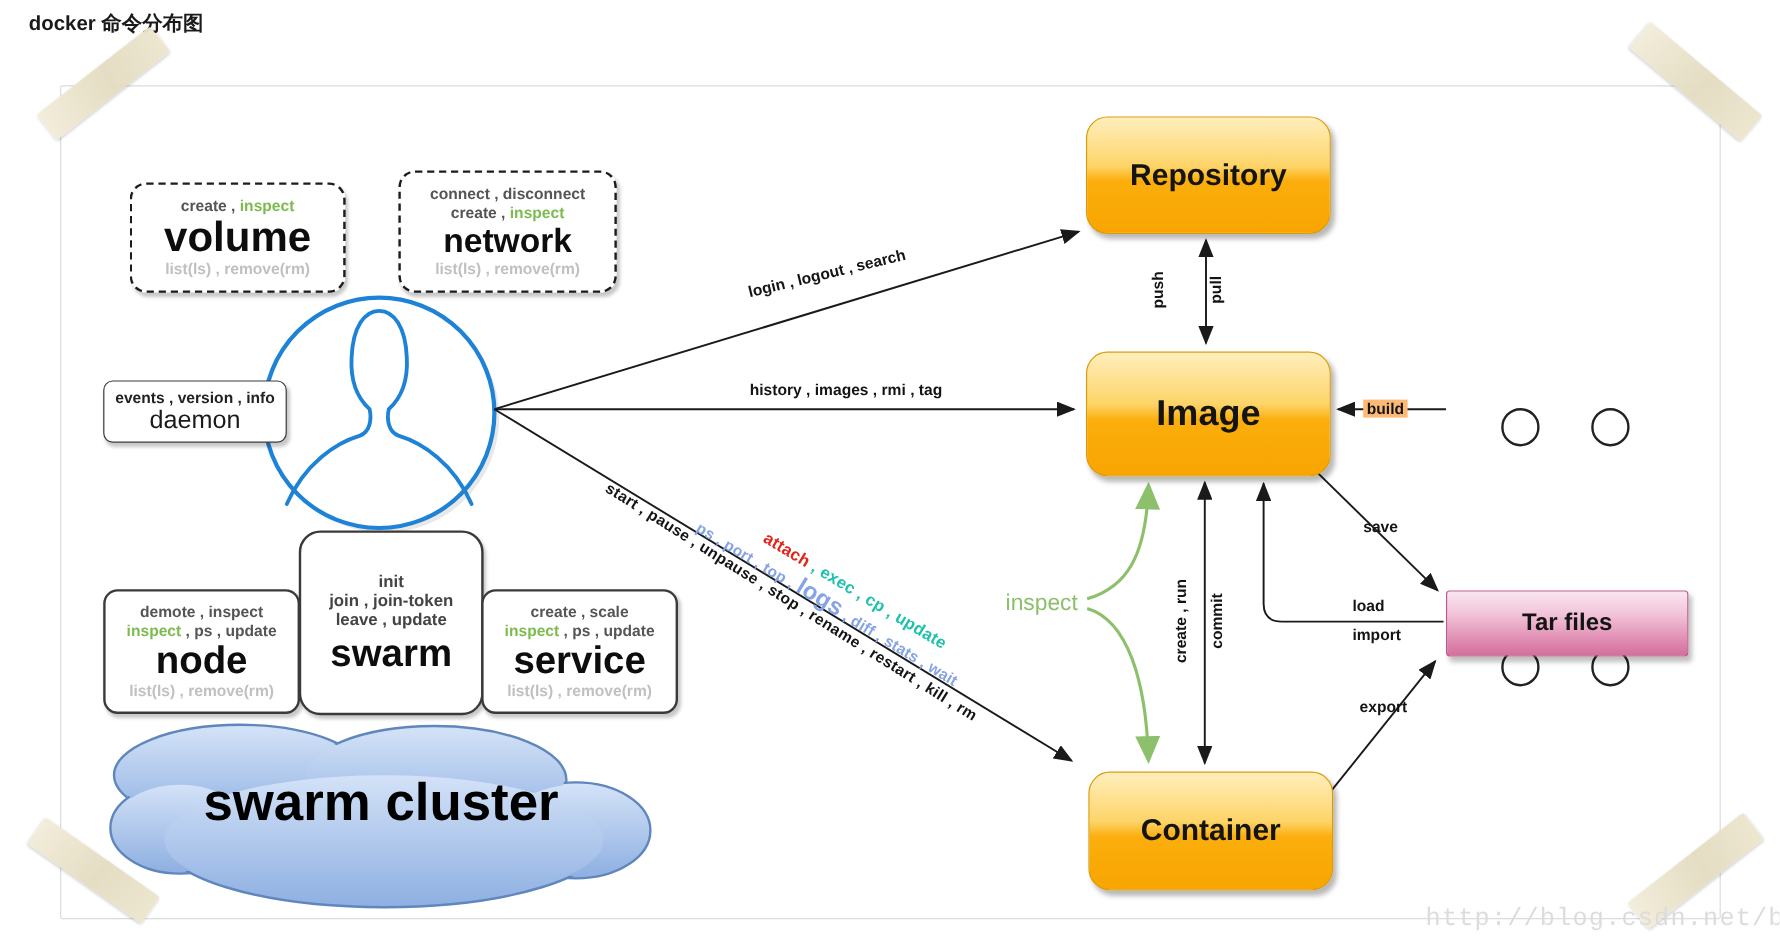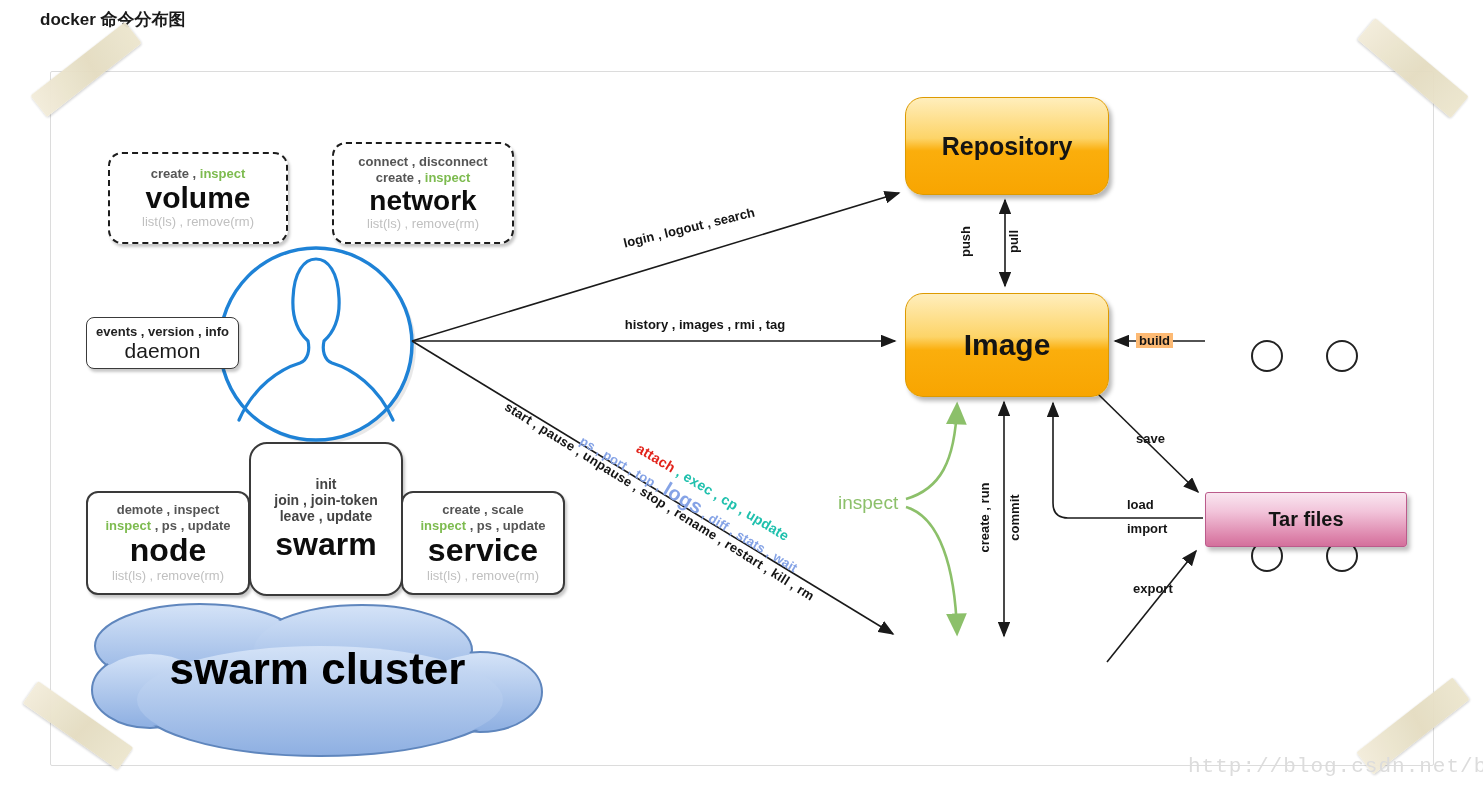--- a/index.html
+++ b/index.html
@@ -1,25 +1,25 @@
 <!DOCTYPE html>
 <html style="--green: #7dbb4f; --green-soft: #8cc06a; --blue: #85a3e6; --red: #e2231a; --teal: #1fc0ad; --gray-cmd: #555555; --gray-muted: #c0c0c0; --person-blue: #1e82d6; --cloud-top: #d3e2f7; --cloud-bottom: #8fb0e2; --watermark: #dcdcdc;"><head>
 <meta charset="utf-8">
 <style>
   html,body{margin:0;padding:0;background:#fff;}
   .stage{position:relative;width:1483px;height:793px;background:#fff;overflow:hidden;
          font-family:"Liberation Sans",sans-serif;color:#1a1a1a;}
   .abs{position:absolute;}
-  .title{left:24px;top:8px;font-size:17px;font-weight:bold;margin-left:16px;}
+  .title{left:24px;top:8px;font-size:17px;font-weight:bold;}
   .canvas{left:50px;top:71px;width:1382px;height:693px;border:1px solid #dcdcdc;background:#fff;border-radius:2px;}
   svg.overlay{position:absolute;left:0;top:0;pointer-events:none;}
 
   
   .cmd{font-size:13px;font-weight:bold;color:var(--gray-cmd);line-height:16px;white-space:nowrap;}
-  .muted{font-size:13px;font-weight:normal;color:var(--gray-muted);line-height:16px;white-space:nowrap;}
+  .muted{font-size:13px;font-weight:bold;color:var(--gray-muted);line-height:16px;white-space:nowrap;}
   .green{color:var(--green);}
   .boxname{font-weight:bold;color:#0d0d0d;line-height:1.05;}
 
   .dashedbox{border:2px dashed #1c1c1c;border-radius:14px;background:#fff;
              box-shadow:2px 3px 3px rgba(0,0,0,.22);display:flex;flex-direction:column;
              align-items:center;justify-content:center;text-align:center;}
   .solidbox{border:2px solid #3a3a3a;border-radius:12px;background:#fff;
             box-shadow:2px 3px 3px rgba(0,0,0,.22);display:flex;flex-direction:column;
             align-items:center;justify-content:center;text-align:center;margin-left:16px;}
 
@@ -121,21 +121,21 @@
     <g fill="#ffffff" stroke="#222222" stroke-width="2">
       <circle cx="1267" cy="356" r="15"></circle>
         <circle cx="1342" cy="356" r="15"></circle>
       <circle cx="1267" cy="556" r="15"></circle>
         <circle cx="1342" cy="556" r="15"></circle>
     </g>
   </svg>
 
   <div class="abs dashedbox" style="left:108px;top:152px;width:176px;height:88px;">
     <div class="cmd"><span>create , </span><span class="green">inspect</span></div>
-    <div class="boxname" style="font-size:30px;">volume</div>
+    <div class="boxname" style="font-size:35px;">volume</div>
     <div class="muted">list(ls) , remove(rm)</div>
   </div>
 
   <div class="abs dashedbox" style="left:332px;top:142px;width:178px;height:98px;">
     <div class="cmd">connect , disconnect</div>
     <div class="cmd"><span>create , </span><span class="green">inspect</span></div>
     <div class="boxname" style="font-size:28px;">network</div>
     <div class="muted">list(ls) , remove(rm)</div>
   </div>
 
@@ -162,20 +162,21 @@
     <div class="cmd">create , scale</div>
     <div class="cmd"><span class="green">inspect</span><span> , ps , update</span></div>
     <div class="boxname" style="font-size:32px;">service</div>
     <div class="muted">list(ls) , remove(rm)</div>
   </div>
 
   <div class="abs cloud-label" style="left:125px;top:644px;width:385px;">swarm cluster</div>
 
   <div class="abs orangebox" style="left:905px;top:97px;width:202px;height:96px;font-size:25px;">Repository</div>
   <div class="abs orangebox" style="left:905px;top:293px;width:202px;height:102px;font-size:30px;">Image</div>
+  <div class="abs orangebox" style="left:907px;top:643px;width:202px;height:97px;font-size:25px;">Container</div>
   <div class="abs pinkbox" style="left:1205px;top:492px;width:200px;height:53px;">Tar files</div>
 
   <div class="abs edge-label rot" style="left:622px;top:236px;transform:rotate(-13.5deg);">login , logout , search</div>
   <div class="abs edge-label" style="left:595px;top:317px;width:220px;text-align:center;">history , images , rmi , tag</div>
 
   <div class="abs edge-label vlabel" style="left:940px;top:234px;width:50px;">push</div>
   <div class="abs edge-label vlabel" style="left:988px;top:234px;width:50px;">pull</div>
 
   <div class="abs edge-label vlabel" style="left:934px;top:510px;">create , run</div>
   <div class="abs edge-label vlabel" style="left:964px;top:510px;">commit</div>

